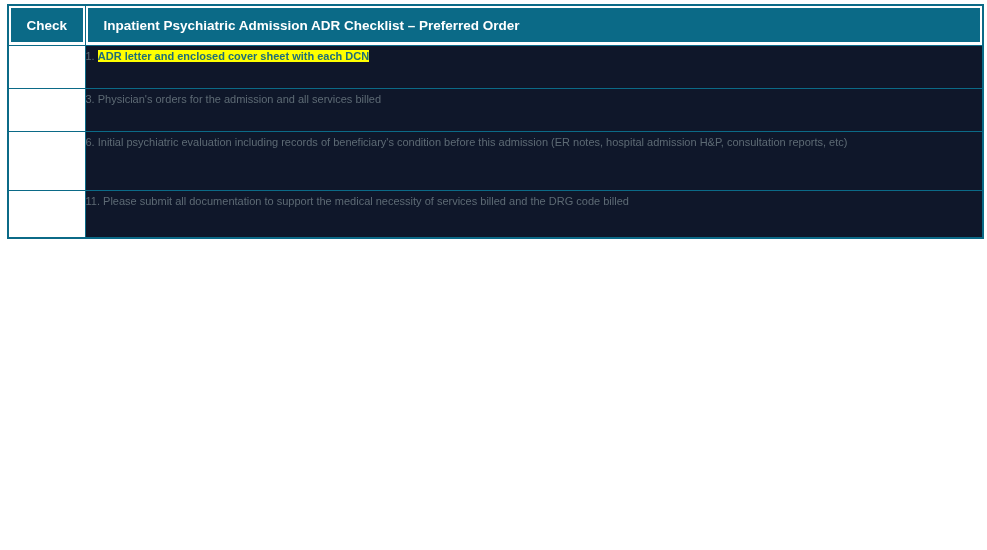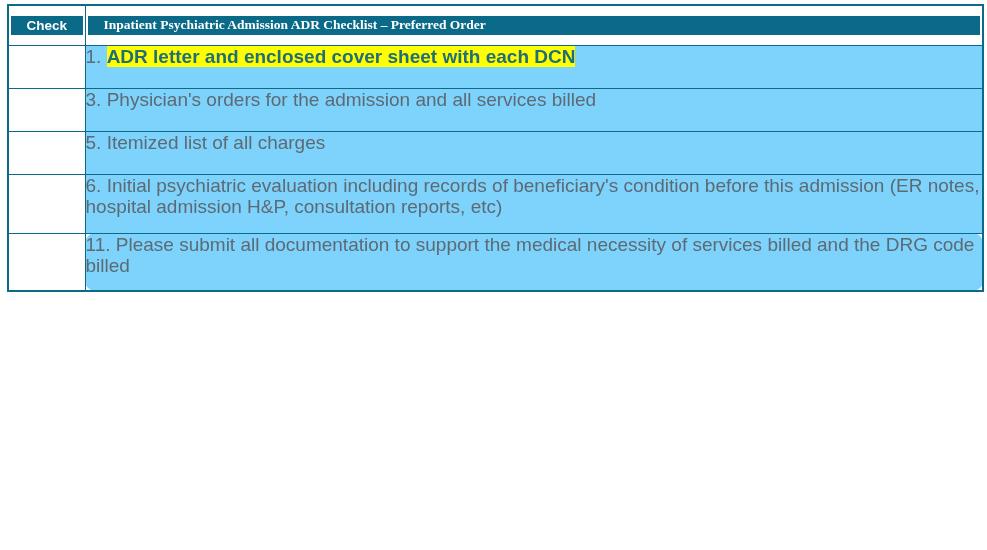--- a/index.html
+++ b/index.html
@@ -21,51 +21,51 @@
     width: 975px;
     border: 2px solid #0b6a87;
   }
   table.adr-table th,
   table.adr-table td {
     border: 1px solid #0b6a87;
     box-sizing: border-box;
     padding: 0;
   }
   th.check-col  { width: 77px; }
-  th.title-col  { width: 898px; font-family: Liberation Serif, serif; }
+  th.title-col  { width: 898px; }
   th {
     background: #ffffff;
     height: 40px;
     vertical-align: middle;
   }
   .th-fill {
     margin: 2px;
-    height: 19px;
+    height: 34px;
     background: #0b6a87;
     color: #ffffff;
     font-size: 13.5px;
     font-weight: bold;
     display: flex;
     align-items: center;
   }
   .th-fill.center { justify-content: center; }
   .th-fill.left   { padding-left: 16px; }
   tr.body-row td  { height: 43px; }
   tr.row-tall td  { height: 59px; margin-top: 40px; }
-  tr.row-last td  { height: 58px; border-radius: 10px; }
+  tr.row-last td  { height: 48px; }
   td.check-cell {
     background: #ffffff;
   }
   td.item-cell {
     vertical-align: top;
     padding: 10px 14px 6px 20px;
-    font-size: 19px;
+    font-size: 11px;
     line-height: 21px;
     color: #5d6a74;
-    background: #7dd3fc;
+    background: #0f172a;
   }
   .num { color: #5d6a74; }
   .txt { color: #5d6a74; }
   .txt.hl {
     background: #ffff00;
     color: #1f6e78;
     font-weight: bold;
   }
 </style>
 </head>
@@ -91,27 +91,20 @@
           <span class="txt hl">ADR letter and enclosed cover sheet with each DCN</span>
         </td>
       </tr>
       <tr class="body-row">
         <td class="check-cell"></td>
         <td class="item-cell">
           <span class="num">3.</span>
           <span class="txt">Physician's orders for the admission and all services billed</span>
         </td>
       </tr>
-      <tr class="body-row">
-        <td class="check-cell"></td>
-        <td class="item-cell">
-          <span class="num">5.</span>
-          <span class="txt">Itemized list of all charges</span>
-        </td>
-      </tr>
       <tr class="body-row row-tall">
         <td class="check-cell"></td>
         <td class="item-cell">
           <span class="num">6.</span>
           <span class="txt">Initial psychiatric evaluation including records of beneficiary's condition before this admission (ER notes, hospital admission H&amp;P, consultation reports, etc)</span>
         </td>
       </tr>
       <tr class="body-row row-last">
         <td class="check-cell"></td>
         <td class="item-cell">

